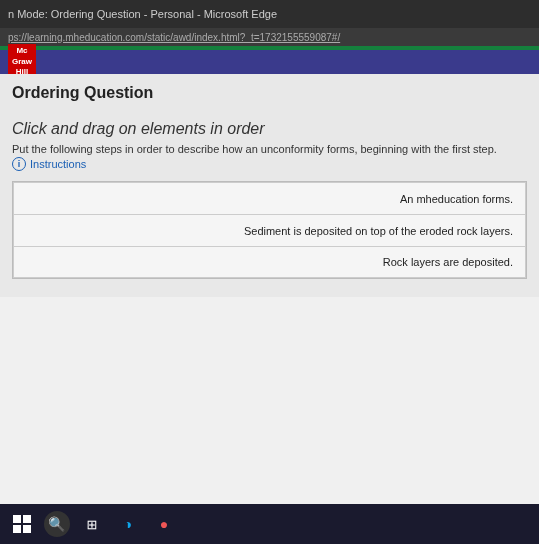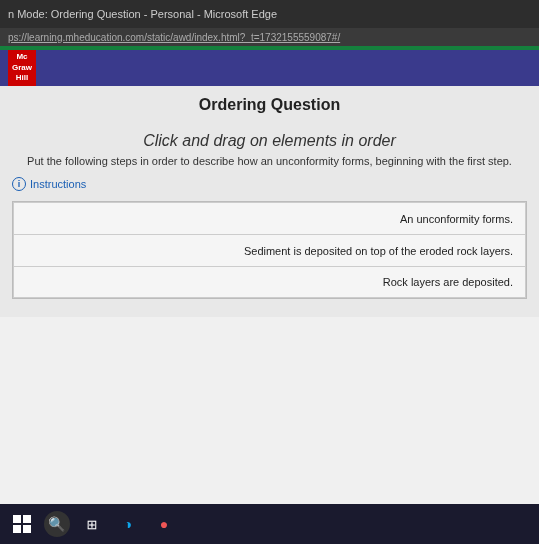--- a/index.html
+++ b/index.html
@@ -1,15 +1,15 @@
 <!DOCTYPE html>
 <html><head>
   <meta charset="utf-8">
   <style>
-    * { margin: 0; padding: 0; box-sizing: border-box; text-align: center; }
+    * { margin: 0; padding: 0; box-sizing: border-box; }
     body {
       width: 539px;
       height: 544px;
       background: #1a1a1a;
       font-family: Arial, sans-serif;
       overflow: hidden;
       position: relative;
     }
 
     
@@ -40,21 +40,21 @@
       background: #f0f0f0;
       width: 100%;
       height: calc(544px - 50px - 40px);
       overflow: hidden;
       position: relative;
     }
 
     
     .logo-bar {
       background: #3a3a8c;
-      height: 36px;
+      height: 24px;
       display: flex;
       align-items: center;
       padding: 0 8px;
     }
 
     .mcgraw-logo {
       background: #cc0000;
       color: white;
       font-size: 8px;
       font-weight: bold;
@@ -81,21 +81,21 @@
     .instruction-text {
       font-size: 16px;
       color: #333;
       margin-bottom: 4px;
       font-style: italic;
     }
 
     .question-text {
       font-size: 11px;
       color: #333;
-      margin-bottom: 8px;
+      margin-bottom: 0;
       line-height: 1.4;
     }
 
     .instructions-link {
       display: flex;
       align-items: center;
       gap: 4px;
       font-size: 11px;
       color: #1a5fb4;
       margin-bottom: 10px;
@@ -256,21 +256,21 @@
     <div class="question-text">Put the following steps in order to describe how an unconformity forms, beginning with the first step.</div>
 
     <div class="instructions-link">
       <div class="info-circle">i</div>
       <span>Instructions</span>
     </div>
 
     <div class="ordering-wrapper">
       <div class="ordering-area">
         <div class="ordering-item">
-          <span>An unconformity forms.</span>
+          <span>An mheducation forms.</span>
         </div>
         <div class="ordering-item">
           <span>Sediment is deposited on top of the eroded rock layers.</span>
         </div>
         <div class="ordering-item">
           <span>Rock layers are deposited.</span>
         </div>
       </div>
     </div>
 

